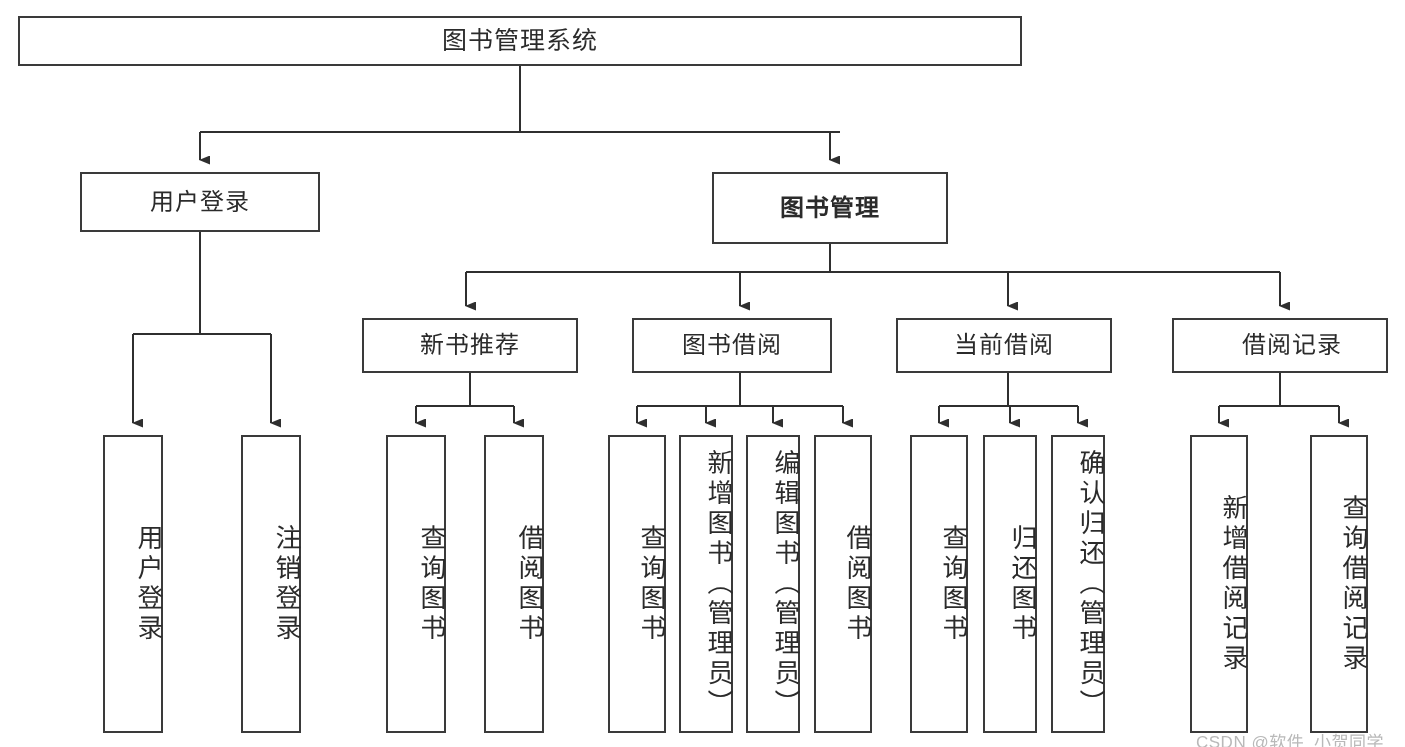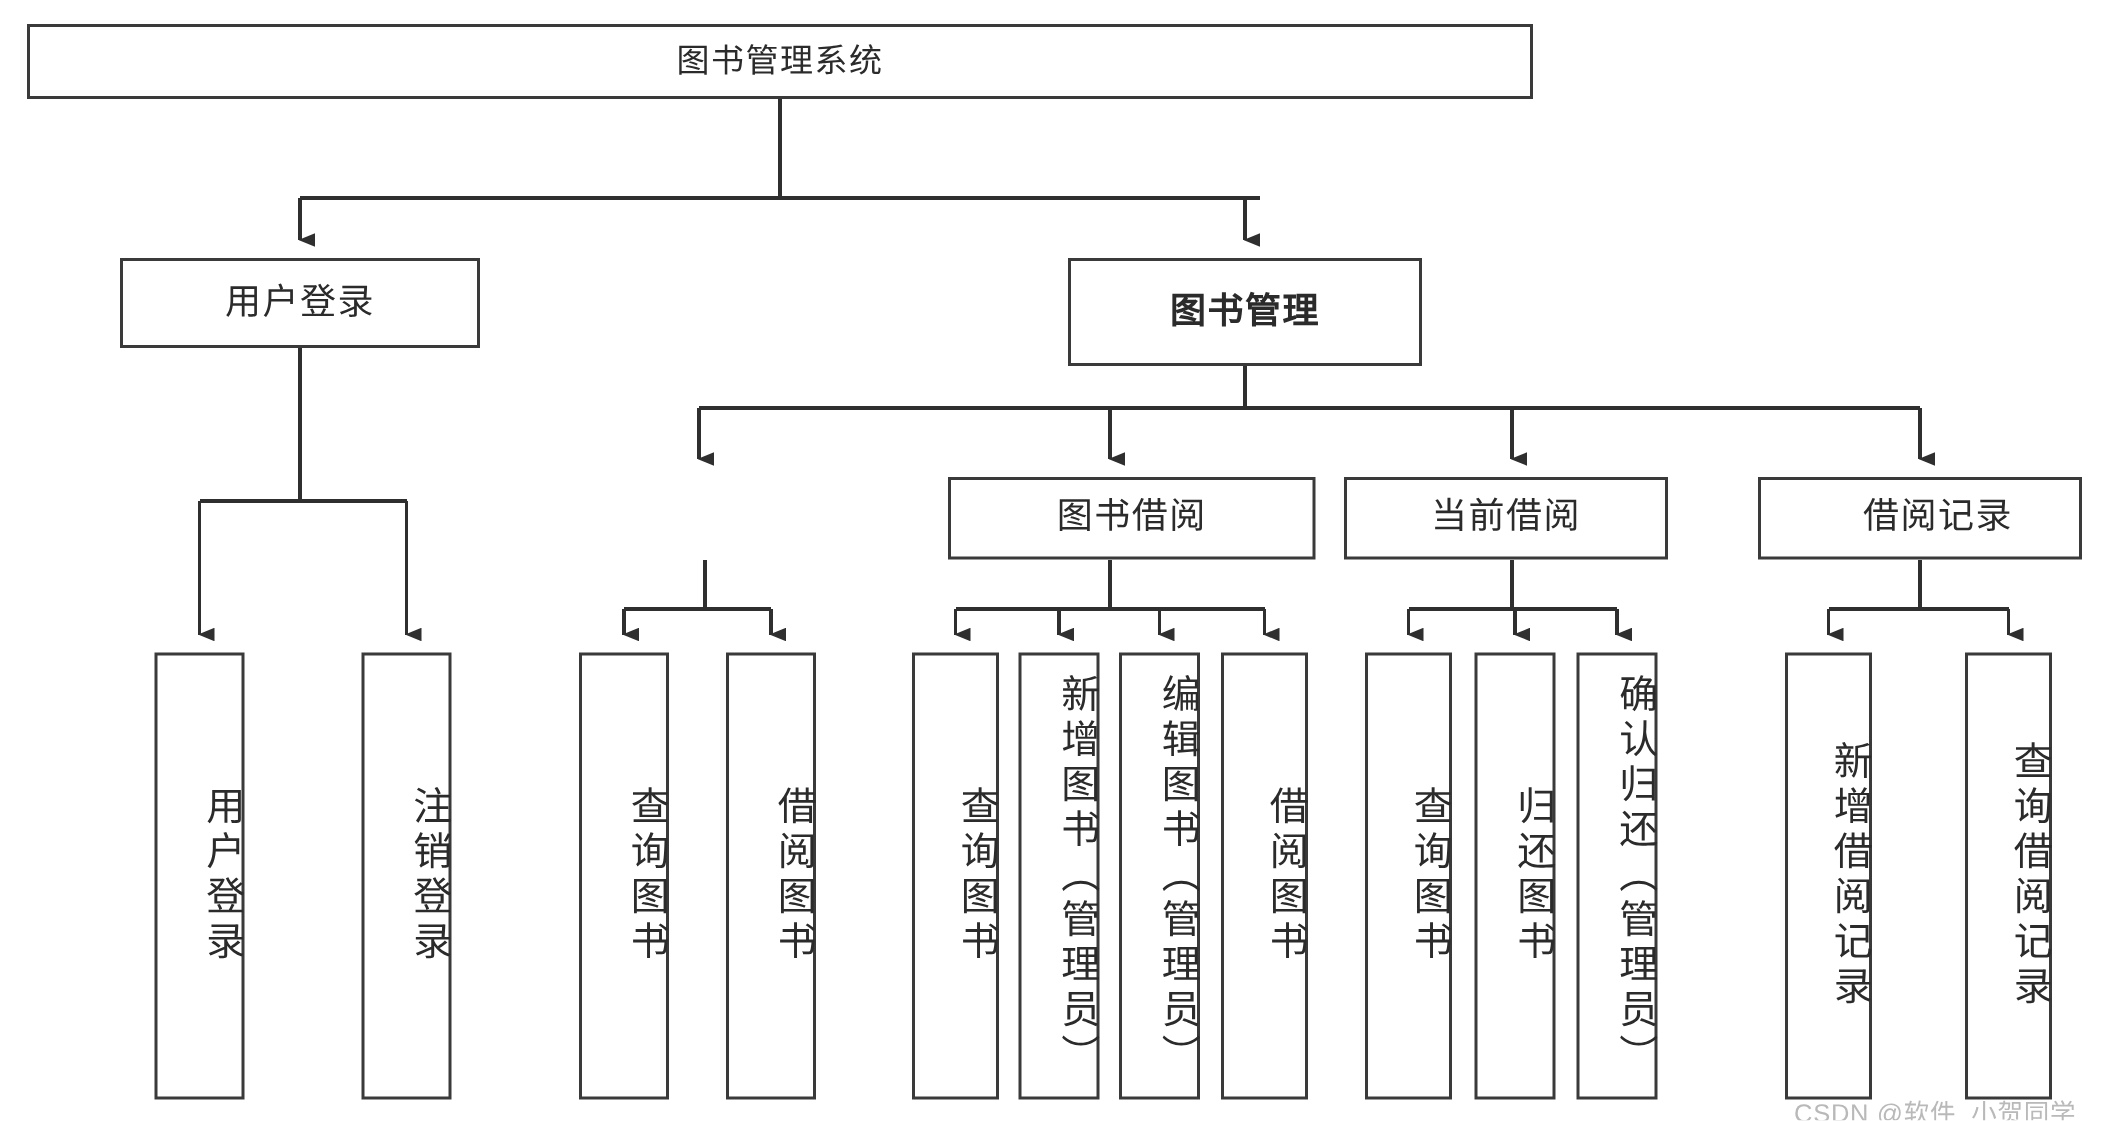--- a/index.html
+++ b/index.html
@@ -35,21 +35,21 @@
     align-items: center;
     justify-content: center;
     color: #2b2b2b;
   }
   .node.horiz {
     font-size: 24px;
     letter-spacing: 1px;
     line-height: 1.1;
   }
   .node.root {
-    font-size: 22px;
+    font-size: 25px;
     text-align: right;
   }
   .node.vert {
     writing-mode: vertical-rl;
     text-orientation: upright;
     font-size: 26px;
     letter-spacing: 4px;
     line-height: 1.0;
     padding-top: 6px;
     padding-bottom: 6px;
@@ -132,22 +132,25 @@
   </div>
 
   <div class="node horiz" id="node-user-login" style="left: 80px; top: 172px; width: 240px; height: 60px;">
     <span>用户登录</span>
   </div>
 
   <div class="node horiz" id="node-book-manage" style="left: 712px; top: 172px; width: 236px; height: 72px; font-weight: bold;">
     <span>图书管理</span>
   </div>
 
-
-  <div class="node horiz" id="node-book-borrow" style="left: 632px; top: 318px; width: 245px; height: 55px;">
+  <div class="node horiz" id="node-new-book-recommend" style="left: 362px; top: 318px; width: 216px; height: 55px;">
+    <span>新书推荐</span>
+  </div>
+
+  <div class="node horiz" id="node-book-borrow" style="left: 632px; top: 318px; width: 200px; height: 55px;">
     <span>图书借阅</span>
   </div>
 
   <div class="node horiz" id="node-current-borrow" style="left: 896px; top: 318px; width: 216px; height: 55px;">
     <span>当前借阅</span>
   </div>
 
   <div class="node horiz" id="node-borrow-record" style="left: 1172px; top: 318px; width: 216px; height: 55px; padding-left: 24px;">
     <span>借阅记录</span>
   </div>

